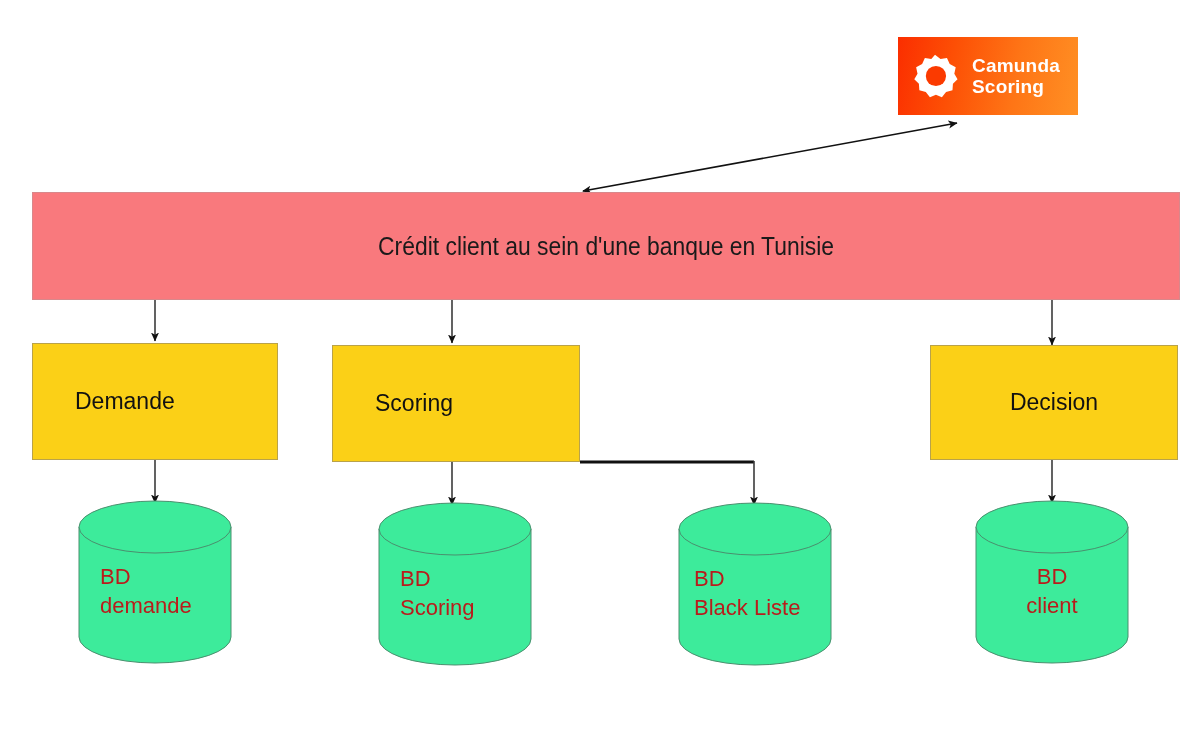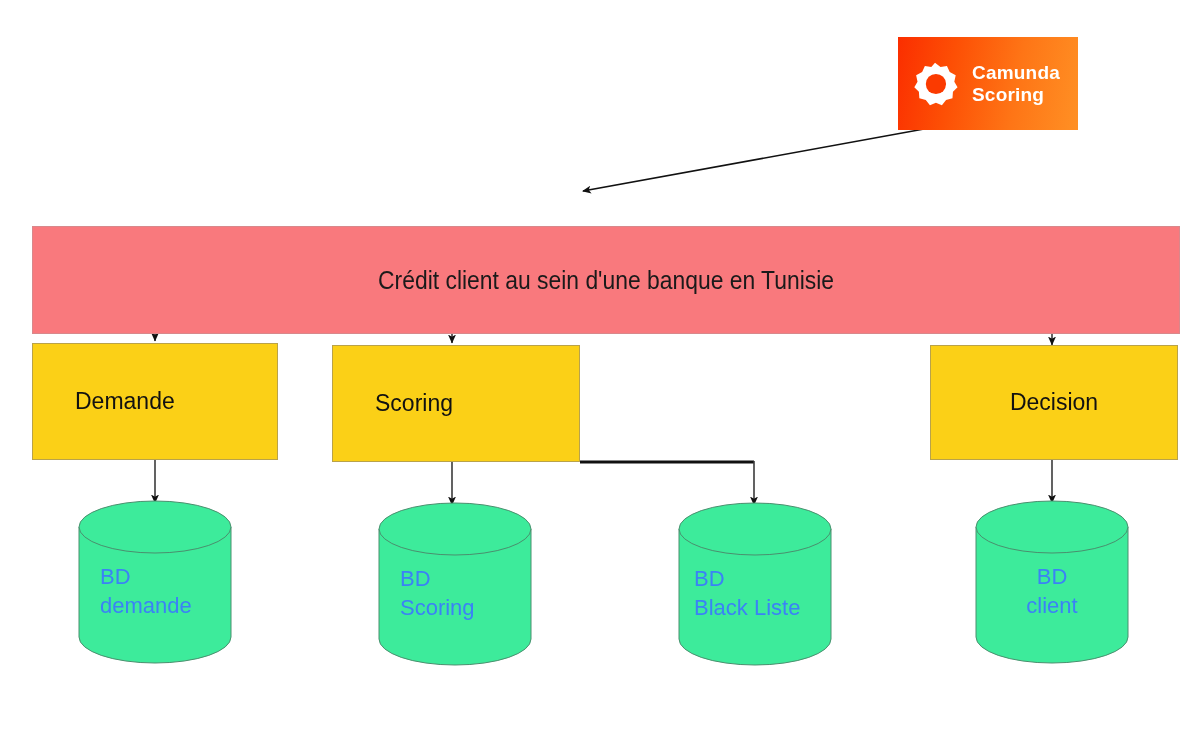--- a/index.html
+++ b/index.html
@@ -19,21 +19,21 @@
     background: #ffffff;
     overflow: hidden;
   }
 
   
   .camunda-logo {
     position: absolute;
     left: 898px;
     top: 37px;
     width: 180px;
-    height: 93px;
+    height: 78px;
     background: linear-gradient(100deg, #fb2e00 0%, #fd4f05 30%, #fe7516 65%, #ff9024 100%);
     display: flex;
     align-items: center;
     padding-left: 14px;
     box-sizing: border-box;
   }
   .camunda-gear {
     width: 46px;
     height: 46px;
     flex: 0 0 auto;
@@ -56,21 +56,20 @@
     left: 32px;
     top: 192px;
     width: 1148px;
     height: 108px;
     background: #f9797d;
     border: 1px solid #d8888b;
     box-sizing: border-box;
     display: flex;
     align-items: center;
     justify-content: center;
-    margin-top: 34px;
   }
   .title-bar .label {
     font-size: 26px;
     color: #1a1a1a;
     font-family: "Liberation Sans Narrow", "Liberation Sans", sans-serif;
     transform: scaleX(0.88);
     white-space: nowrap;
   }
 
   .proc-box {
@@ -99,21 +98,21 @@
     left: 0;
     top: 0;
     display: block;
   }
   .db .db-label {
     position: absolute;
     left: 0;
     width: 100%;
     text-align: center;
     font-size: 22px;
-    color: #3b82f6;
+    color: #b91c1c;
     line-height: 1.32;
     white-space: pre;
     pointer-events: none;
   }
 
   
   .edges {
     position: absolute;
     left: 0;
     top: 0;

